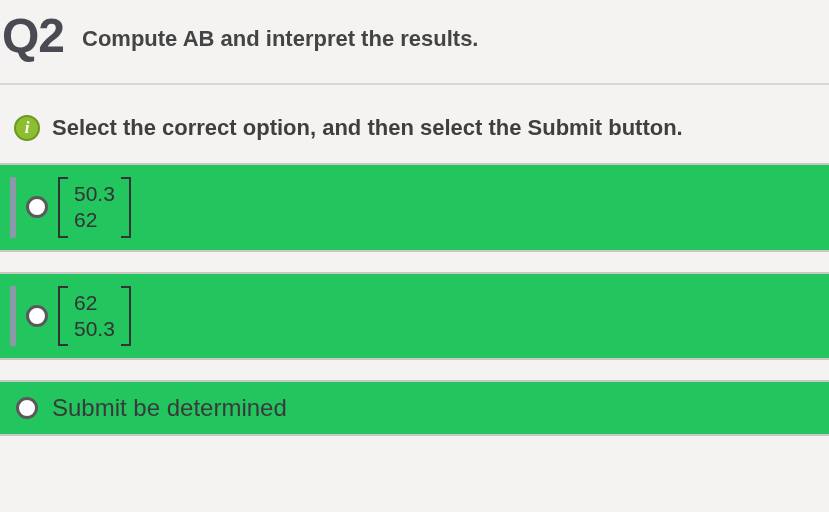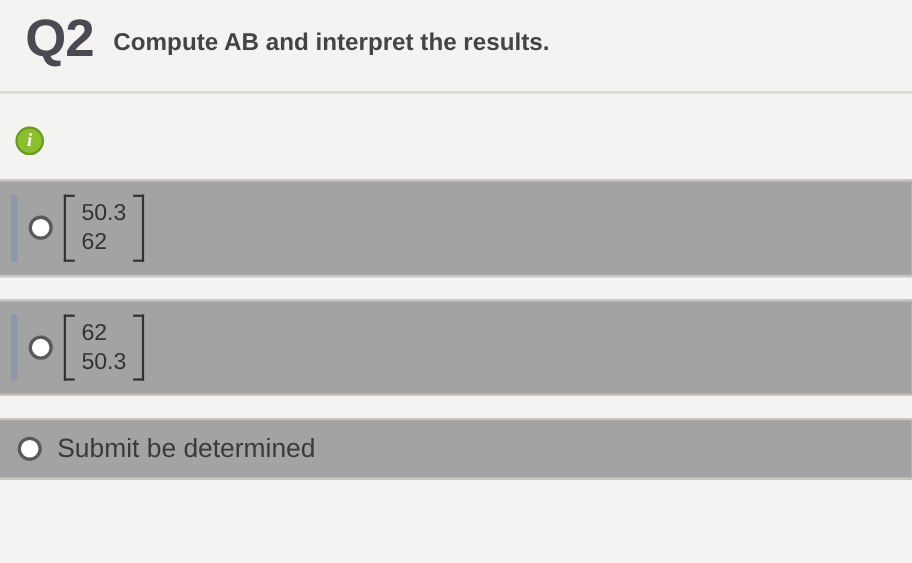--- a/index.html
+++ b/index.html
@@ -8,21 +8,21 @@
     height: 512px;
     background: #f4f3f1;
     font-family: Arial, Helvetica, sans-serif;
     color: #3a3a3a;
     overflow: hidden;
     position: relative;
   }
   .header {
     display: flex;
     align-items: baseline;
-    padding: 8px 0 20px 23px;
+    padding: 8px 0 20px 2px;
     border-bottom: 2px solid #d8d6d2;
   }
   .qnum {
     font-size: 48px;
     font-weight: 700;
     color: #4a4a52;
     margin-right: 18px;
     letter-spacing: -1px;
   }
   .qtext {
@@ -59,21 +59,21 @@
     font-weight: 700;
     color: #3f3f3f;
   }
   .option {
     border-top: 2px solid #c9c7c2;
     border-bottom: 2px solid #c9c7c2;
     margin-bottom: 20px;
     padding: 12px 0 12px 10px;
     display: flex;
     align-items: center;
-    background: #a3a3a3;
+    background: #22c55e;
   }
   .option.last {
     margin-bottom: 0;
   }
   .accent {
     width: 6px;
     align-self: stretch;
     background: #8d98a8;
     margin-right: 10px;
     border-radius: 1px;
@@ -116,20 +116,21 @@
 </head>
 <body>
 
 <div class="header">
   <div class="qnum">Q2</div>
   <div class="qtext">Compute AB and interpret the results.</div>
 </div>
 
 <div class="instruction-row">
   <div class="info-icon">i</div>
+  <div class="instruction-text">Select the correct option, and then select the Submit button.</div>
 </div>
 
 <div class="option">
   <div class="accent"></div>
   <div class="radio"></div>
   <div class="matrix">
     <div class="bracket-l"></div>
     <div class="matrix-col">
       <span>50.3</span>
       <span>62</span>

